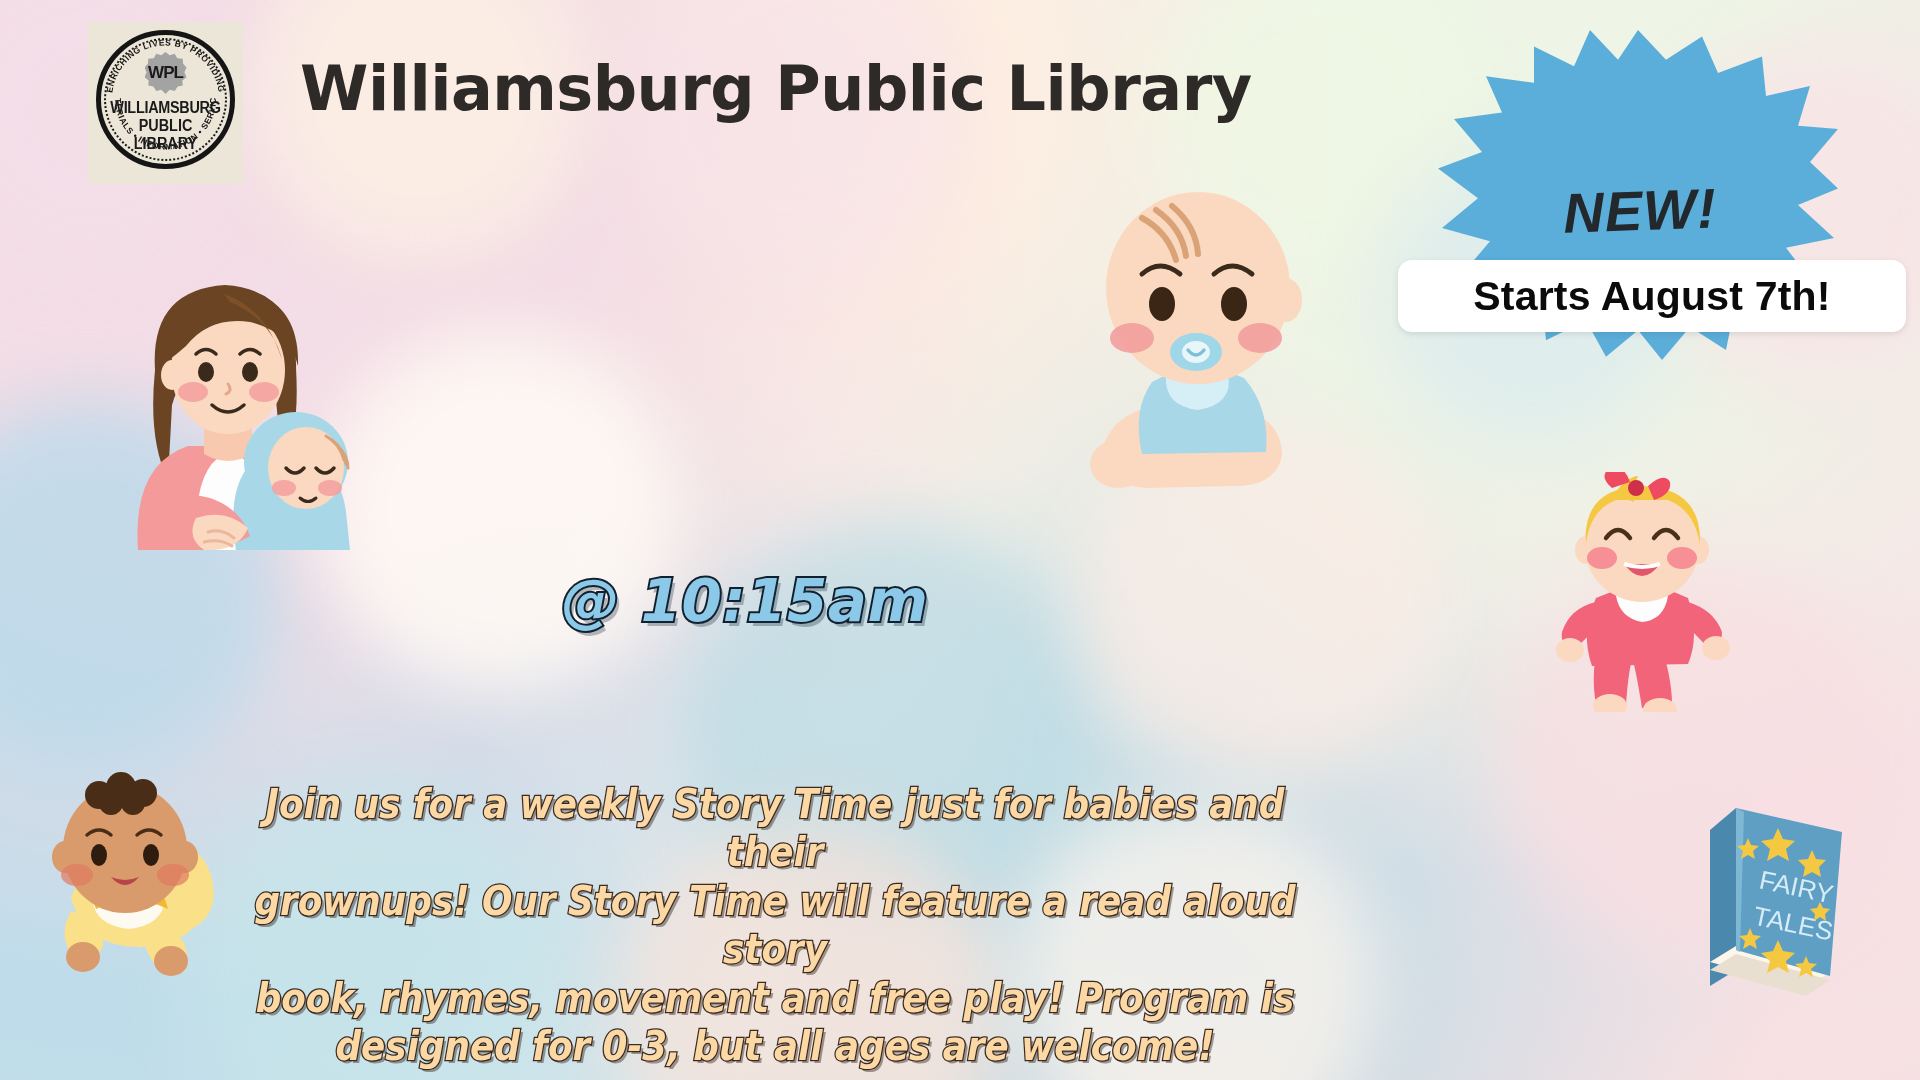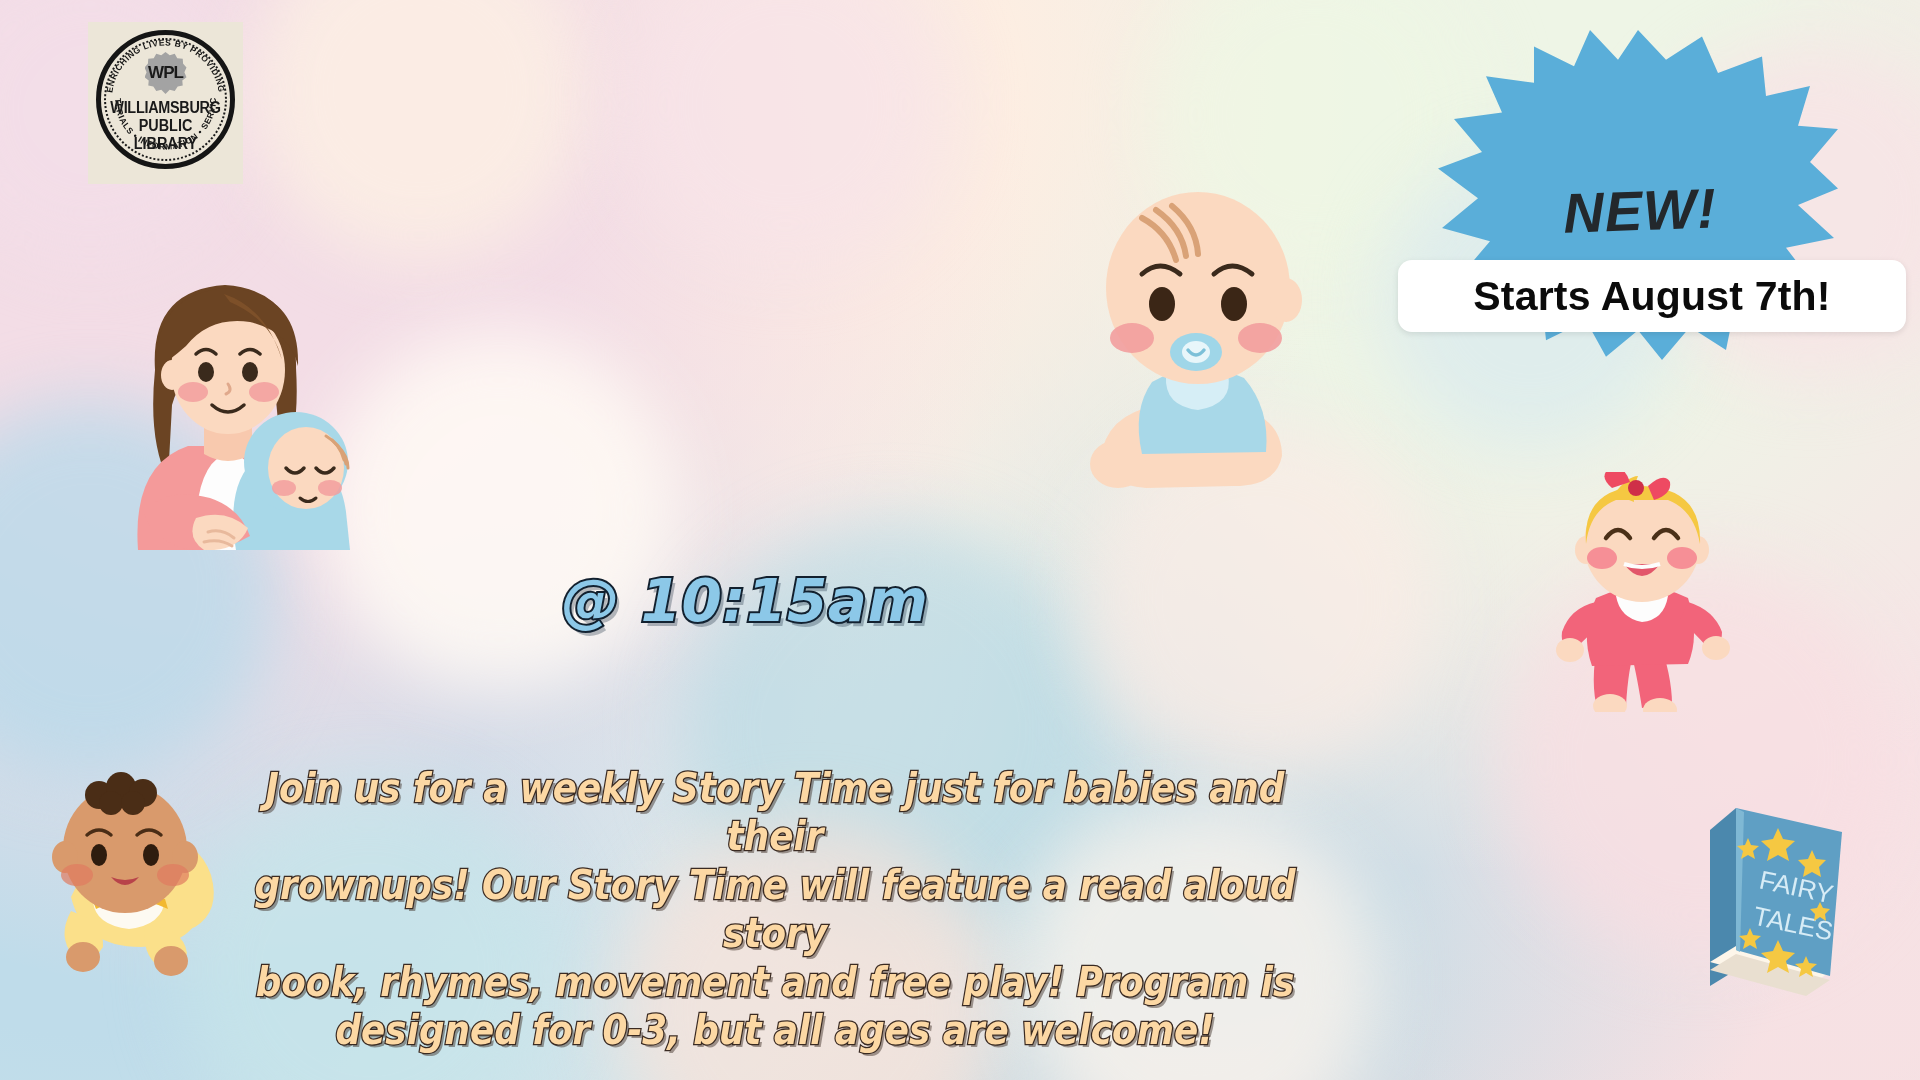--- a/index.html
+++ b/index.html
@@ -92,21 +92,21 @@
     font-size:62px; font-weight:700; font-style:italic; line-height:1.12;
     font-family:"DejaVu Sans","Liberation Sans",sans-serif;
     color:#8cc8e8; -webkit-text-stroke:4px #12202e;
     paint-order:stroke fill;
     text-shadow:4px 5px 0 rgba(20,40,60,0.30);
     letter-spacing:0.5px;
   }
   .when-line.time { font-size:58px; margin-top:4px; }
 
   
-  .body-wrap { position:absolute; left:230px; top:764px; width:1090px; text-align:center; }
+  .body-wrap { position:absolute; left:230px; top:780px; width:1090px; text-align:center; }
   .body-text {
     font-size:41px; font-weight:900; font-style:italic; line-height:1.18;
     font-family:"Liberation Sans Narrow","DejaVu Sans Condensed","Liberation Sans",sans-serif;
     color:#fcd8a4; -webkit-text-stroke:2.5px #3a2a22;
     paint-order:stroke fill;
     text-shadow:3px 3px 0 rgba(58,42,34,0.45);
     transform:scaleX(0.97);
   }
 
   
@@ -178,20 +178,21 @@
     <div class="logo-seal">
       <span>WPL</span>
     </div>
     <div class="logo-name">
       <div>WILLIAMSBURG</div>
       <div>PUBLIC</div>
       <div>LIBRARY</div>
     </div>
   </div>
 
+  <div class="header-title">Williamsburg Public Library</div>
 
   <div class="bb-wrap">
   </div>
 
   <div class="when-wrap">
     <div class="when-line time">@ 10:15am</div>
   </div>
 
   <div class="body-wrap">
     <div class="body-text">Join us for a weekly Story Time just for babies and their</div>

